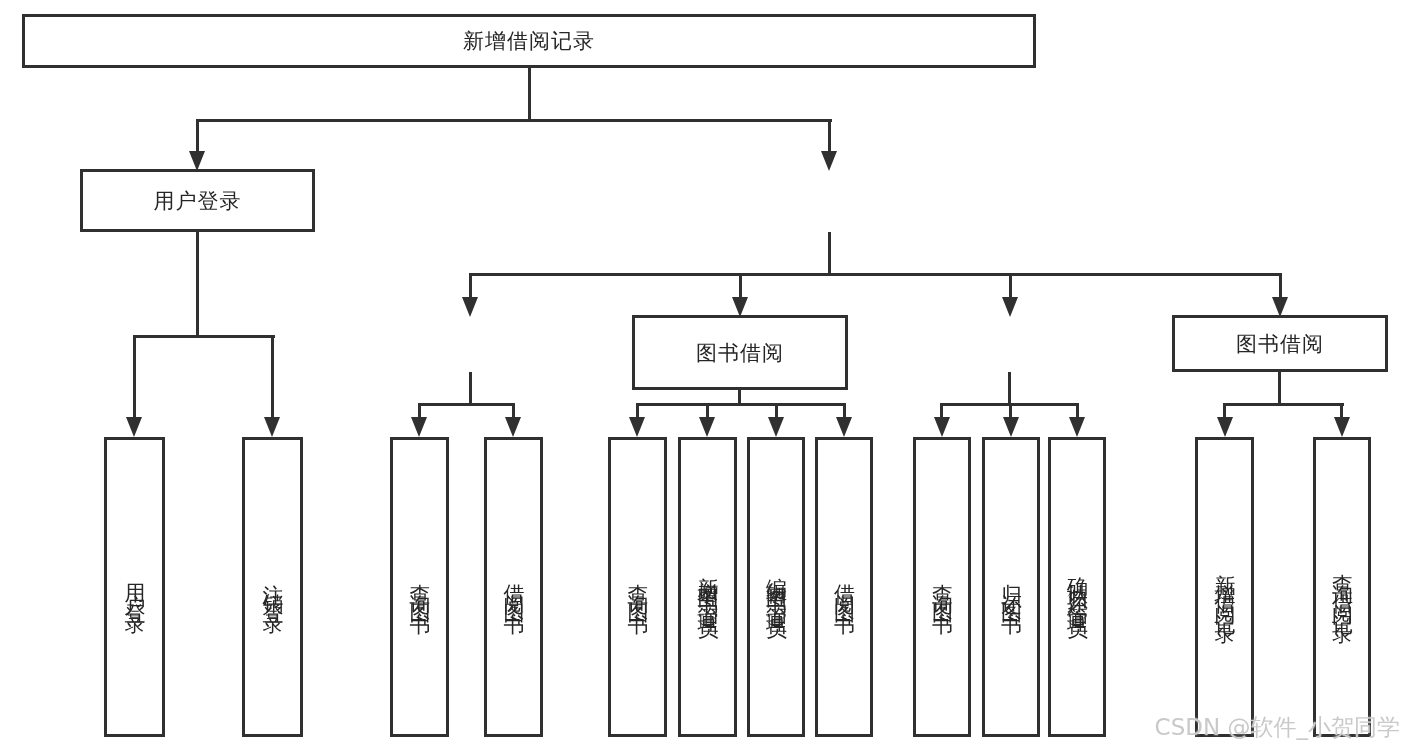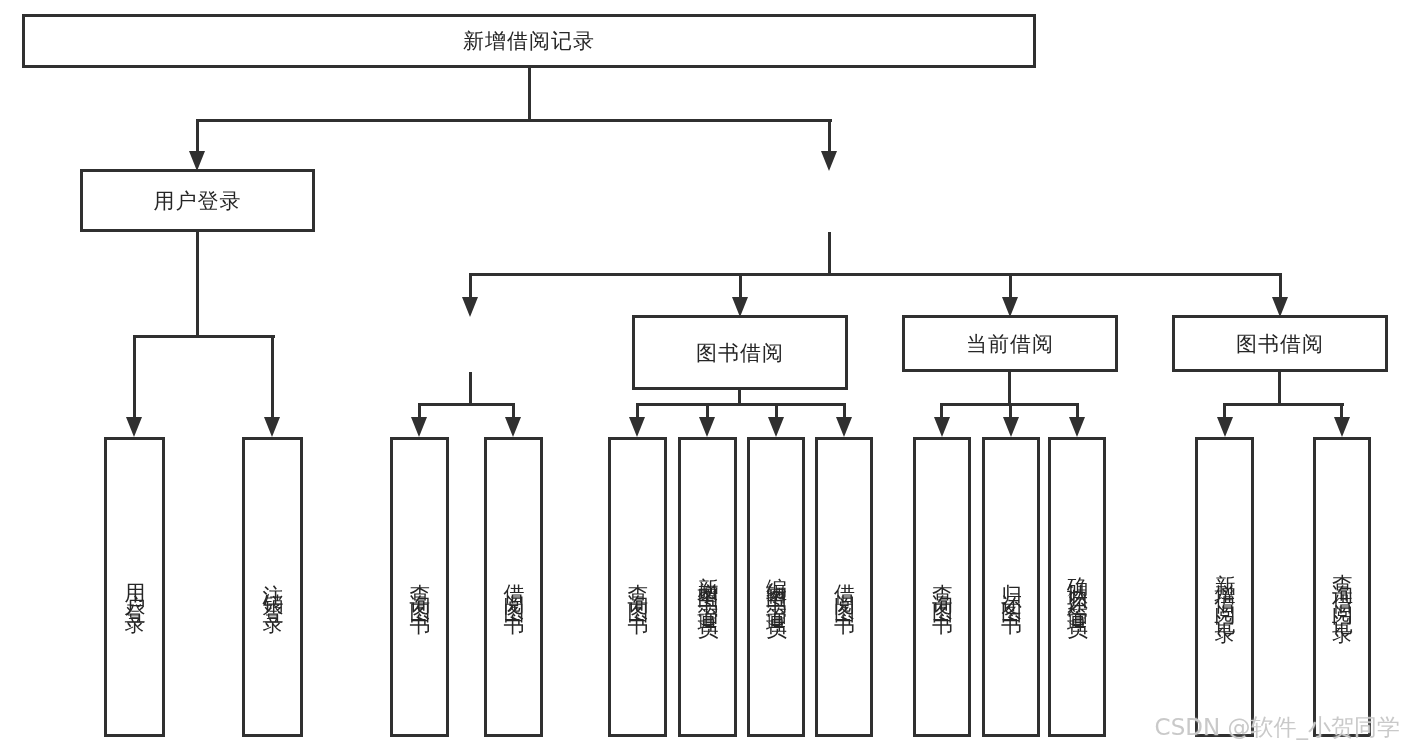--- a/index.html
+++ b/index.html
@@ -65,23 +65,20 @@
   <div class="arrow" style="left:462px; top:297px;"></div>
   <div class="line" style="left:739px; top:273px; width:3px; height:24px;"></div>
   <div class="arrow" style="left:732px; top:297px;"></div>
   <div class="line" style="left:1009px; top:273px; width:3px; height:24px;"></div>
   <div class="arrow" style="left:1002px; top:297px;"></div>
   <div class="line" style="left:1279px; top:273px; width:3px; height:24px;"></div>
   <div class="arrow" style="left:1272px; top:297px;"></div>
 
   <div class="box" style="left:632px; top:315px; width:216px; height:75px;">
     <span>图书借阅</span>
-  </div>
-  <div class="box" style="left:902px; top:315px; width:216px; height:57px;">
-    <span>当前借阅</span>
   </div>
   <div class="box" style="left:1172px; top:315px; width:216px; height:57px;">
     <span>图书借阅</span>
   </div>
 
   <div class="line" style="left:469px; top:372px; width:3px; height:34px;"></div>
   <div class="line" style="left:418px; top:403px; width:97px; height:3px;"></div>
   <div class="line" style="left:418px; top:403px; width:3px; height:14px;"></div>
   <div class="arrow" style="left:411px; top:417px;"></div>
   <div class="line" style="left:512px; top:403px; width:3px; height:14px;"></div>

